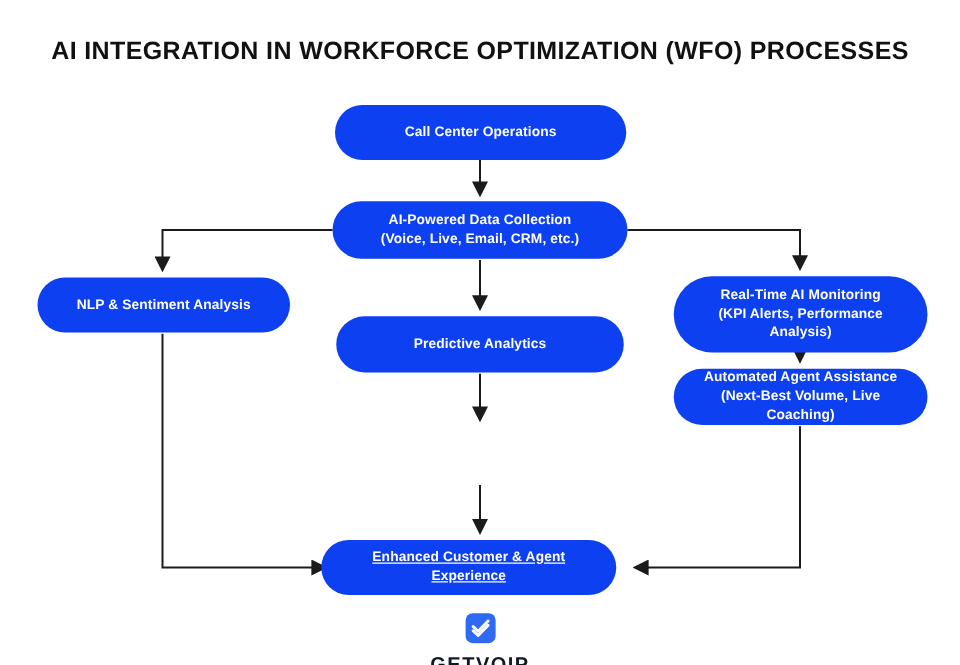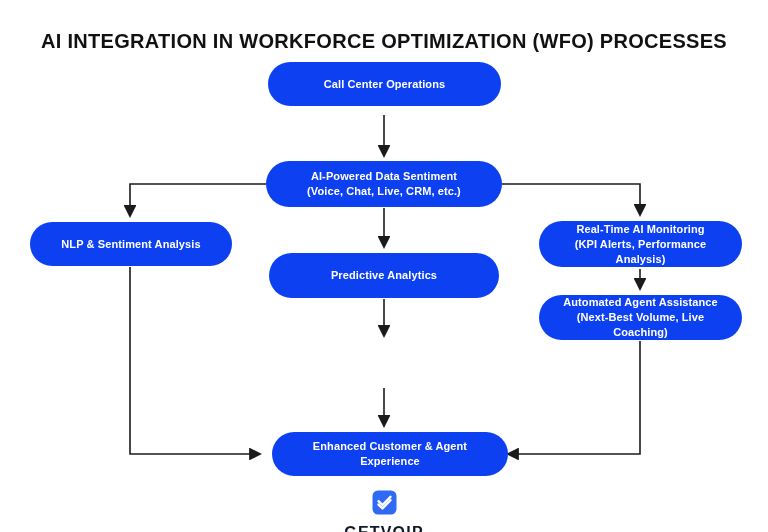--- a/index.html
+++ b/index.html
@@ -55,28 +55,28 @@
     justify-content: center;
     text-align: center;
     font-size: 11px;
     font-weight: 700;
     line-height: 15px;
     letter-spacing: 0.1px;
     padding: 0 10px;
   }
   .node span { display: block; }
   
-  .n-call        { left: 268px; top: 62px;  width: 233px; height: 44px; }
+  .n-call        { left: 268px; top: 84px;  width: 233px; height: 44px; }
   .n-collect     { left: 266px; top: 161px; width: 236px; height: 46px; }
   .n-nlp         { left: 30px;  top: 222px; width: 202px; height: 44px; }
   .n-predict     { left: 269px; top: 253px; width: 230px; height: 45px; }
-  .n-realtime    { left: 539px; top: 221px; width: 203px; height: 46px; }
+  .n-realtime    { left: 539px; top: 221px; width: 203px; height: 61px; }
   .n-automated   { left: 539px; top: 295px; width: 203px; height: 45px; }
   .n-schedule    { left: 266px; top: 342px; width: 236px; height: 45px; }
-  .n-enhanced    { left: 272px; top: 432px; width: 236px; height: 44px; }
+  .n-enhanced    { left: 257px; top: 432px; width: 236px; height: 44px; text-decoration: underline; }
   .footer {
     position: absolute;
     left: 0;
     top: 490px;
     width: 768px;
     display: flex;
     align-items: center;
     justify-content: center;
     gap: 9px;
     flex-direction: column;
@@ -112,22 +112,22 @@
     <polyline points="130,267 130,454 260,454" marker-end="url(#arrow)"></polyline>
     <polyline points="640,341 640,454 508,454" marker-end="url(#arrow)"></polyline>
   </svg>
 
   <div class="node n-call">
     <span>Call Center Operations</span>
     <span></span>
   </div>
 
   <div class="node n-collect">
-    <span>AI-Powered Data Sentiment</span>
-    <span>(Voice, Chat, Live, CRM, etc.)</span>
+    <span>AI-Powered Data Collection</span>
+    <span>(Voice, Live, Email, CRM, etc.)</span>
   </div>
 
   <div class="node n-nlp">
     <span>NLP &amp; Sentiment Analysis</span>
     <span></span>
   </div>
 
   <div class="node n-predict">
     <span>Predictive Analytics</span>
   </div>

